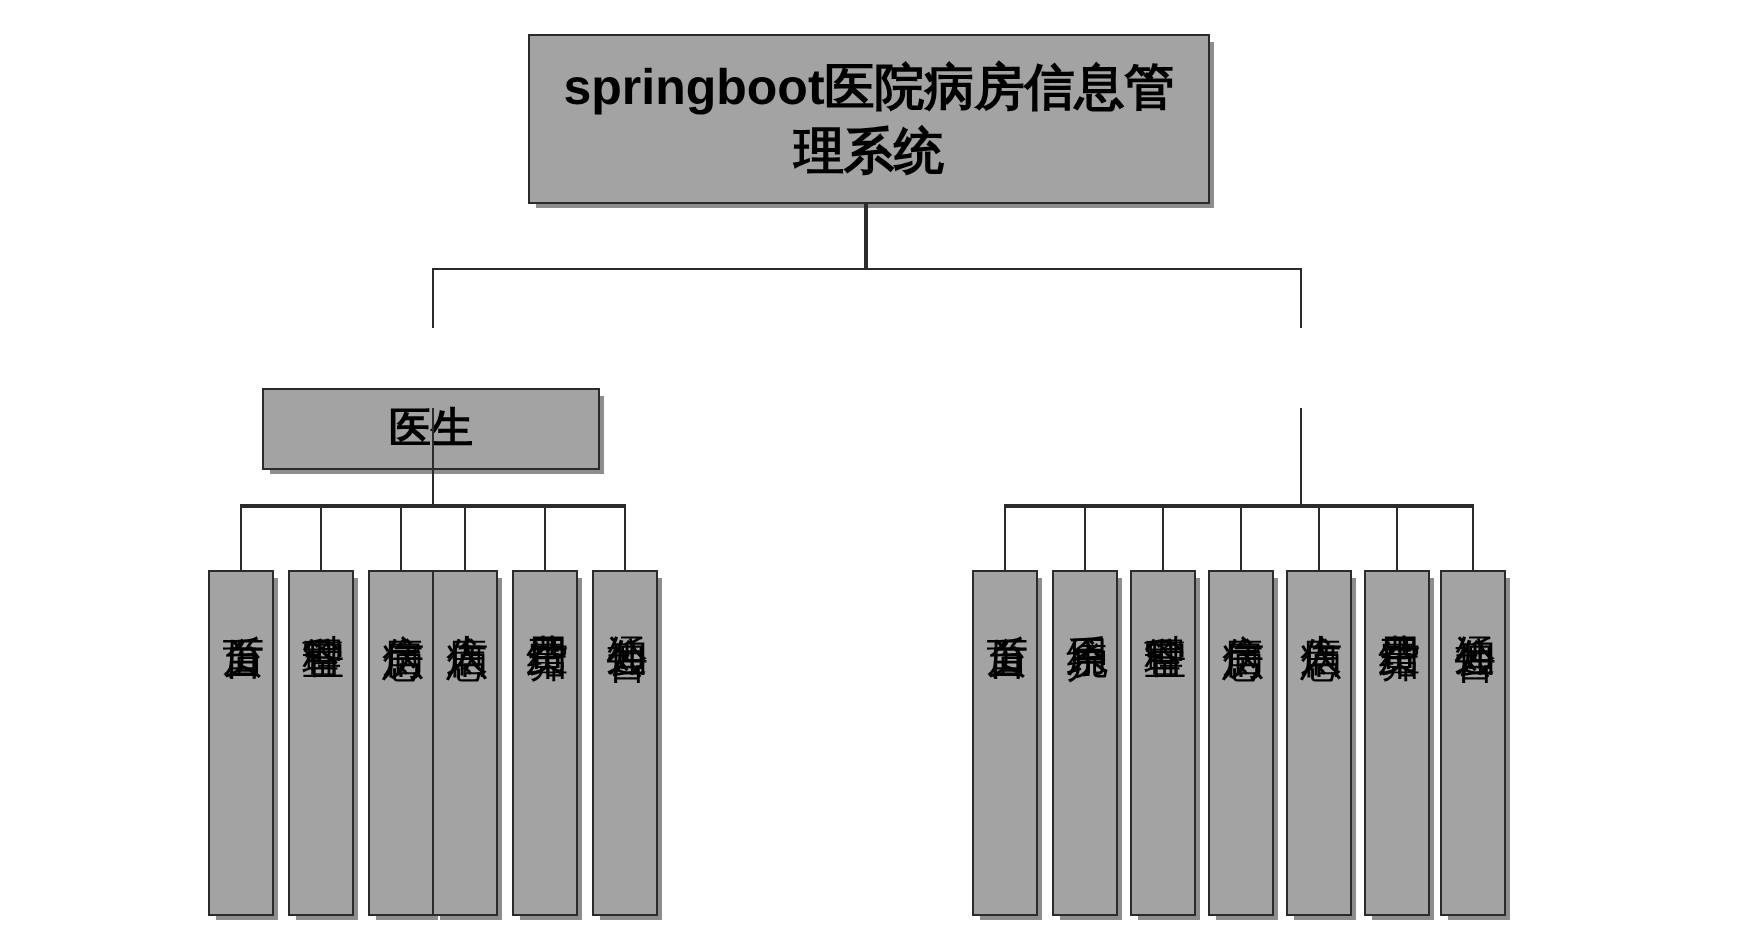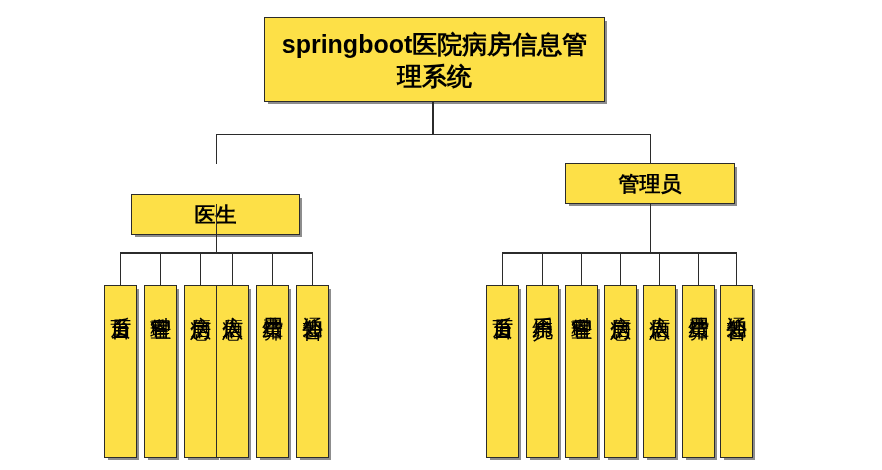--- a/index.html
+++ b/index.html
@@ -17,21 +17,21 @@
     position: relative;
     width: 882px;
     height: 470px;
     background: #ffffff;
   }
 
   
   .node {
     position: absolute;
     box-sizing: border-box;
-    background: #fde047;
+    background: #a3a3a3;
     border: 1.6px solid #2b2b2b;
     box-shadow: 3px 3px 0 -1px #8d8d8d;
     display: flex;
     align-items: center;
     justify-content: center;
     color: #000000;
   }
 
   
   .node-root {
@@ -103,23 +103,20 @@
   </div>
 
   <div class="line vline" style="left:432px; top:102px; height:33px;"></div>
   <div class="line hline" style="left:216px; top:133.5px; width:435px;"></div>
   <div class="line vline" style="left:215.6px; top:133.5px; height:30px;"></div>
   <div class="line vline" style="left:649.6px; top:133.5px; height:30px;"></div>
 
   <div class="node node-role" id="role-doctor">
     <span class="label">医生</span>
   </div>
-  <div class="node node-role" id="role-admin">
-    <span class="label">管理员</span>
-  </div>
 
   <div class="line vline" style="left:215.6px; top:204px; height:49px;"></div>
   <div class="line hline" style="left:120px; top:252.4px; width:192px;"></div>
   <div class="line vline" style="left:119.6px; top:252.4px; height:33px;"></div>
   <div class="line vline" style="left:159.6px; top:252.4px; height:33px;"></div>
   <div class="line vline" style="left:199.6px; top:252.4px; height:33px;"></div>
   <div class="line vline" style="left:231.6px; top:252.4px; height:33px;"></div>
   <div class="line vline" style="left:271.6px; top:252.4px; height:33px;"></div>
   <div class="line vline" style="left:311.6px; top:252.4px; height:33px;"></div>
 

